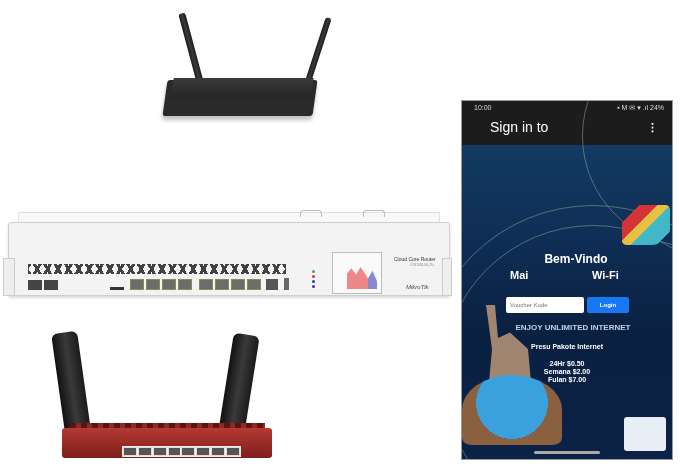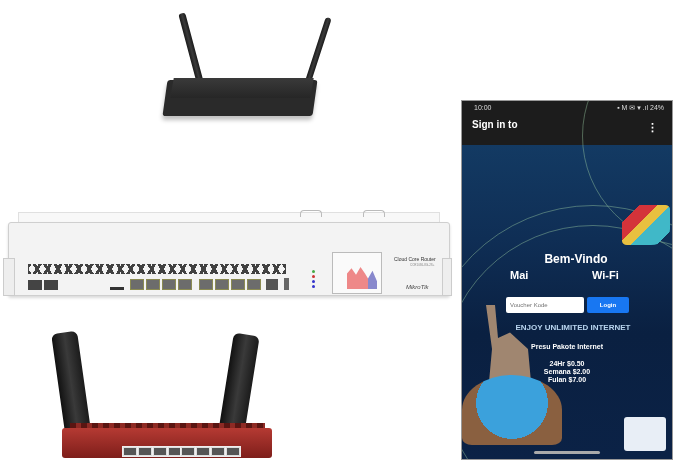--- a/index.html
+++ b/index.html
@@ -94,21 +94,21 @@
     <div class="wport"></div>
     <div class="wport"></div>
 </div>
 
 <div class="abs phone">
   <div class="abs ph-status">
     <span style="position:absolute;left:12px;top:3px;">10:00</span>
     <span style="position:absolute;right:8px;top:3px;">▪ M ✉ ▾ .ıl 24%</span>
   </div>
   <div class="abs ph-bar">
-    <span style="position:absolute;left:10px;top:4px;color:#fff;font-size:10px;font-weight:bold;">Sign in to</span>
+    <span style="position:absolute;left:28px;top:4px;color:#fff;font-size:14px;font-weight:normal;">Sign in to</span>
     <span style="position:absolute;right:14px;top:6px;color:#fff;font-size:11px;font-weight:bold;">⋮</span>
   </div>
   <div class="abs ph-bg">
     <div class="abs arc" style="left:-40px;top:60px;width:340px;height:340px;"></div>
     <div class="abs arc" style="left:-20px;top:80px;width:300px;height:300px;"></div>
     <div class="abs arc" style="left:120px;top:-120px;width:220px;height:220px;"></div>
     <div class="abs" style="left:160px;top:60px;width:48px;height:40px;background:linear-gradient(135deg,transparent 20%,#d4333a 20% 40%,#e8c040 40% 55%,#40b8c8 55% 85%,transparent 85%);border-radius:40% 10% 40% 10%;"></div>
     <div class="abs" style="left:18px;top:160px;width:60px;height:110px;background:#a08670;clip-path:polygon(10% 0,25% 0,30% 30%,50% 25%,80% 40%,90% 100%,10% 100%,20% 40%);"></div>
     <div class="abs" style="left:0;top:230px;width:100px;height:70px;background:radial-gradient(circle at 50% 40%,#3ba1dc 0 55%,#8a6040 55%);border-radius:50% 50% 10% 10%;"></div>
     <div class="abs" style="left:162px;top:272px;width:42px;height:34px;background:#e8eef6;border-radius:3px;"></div>

